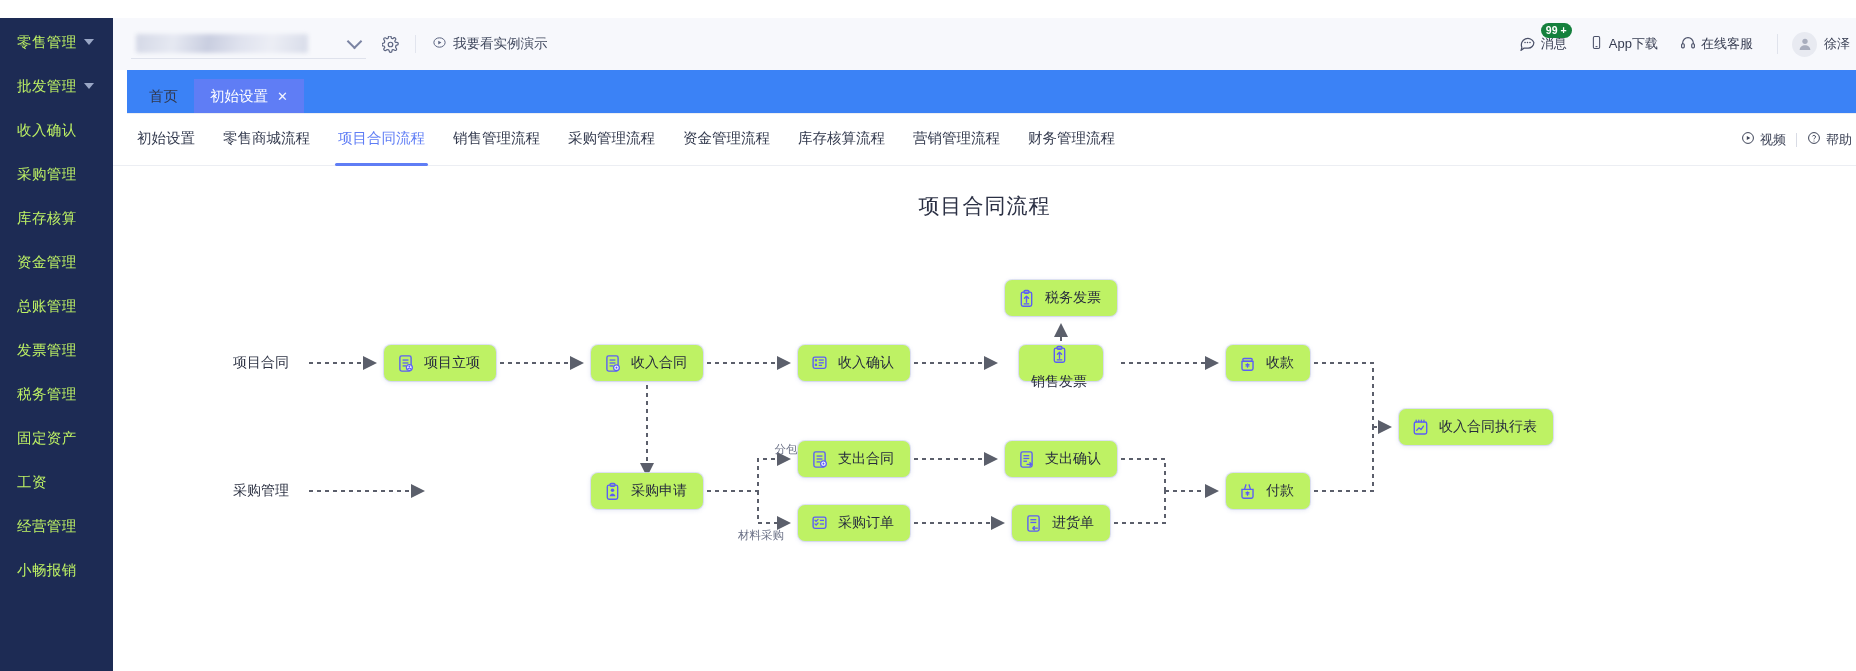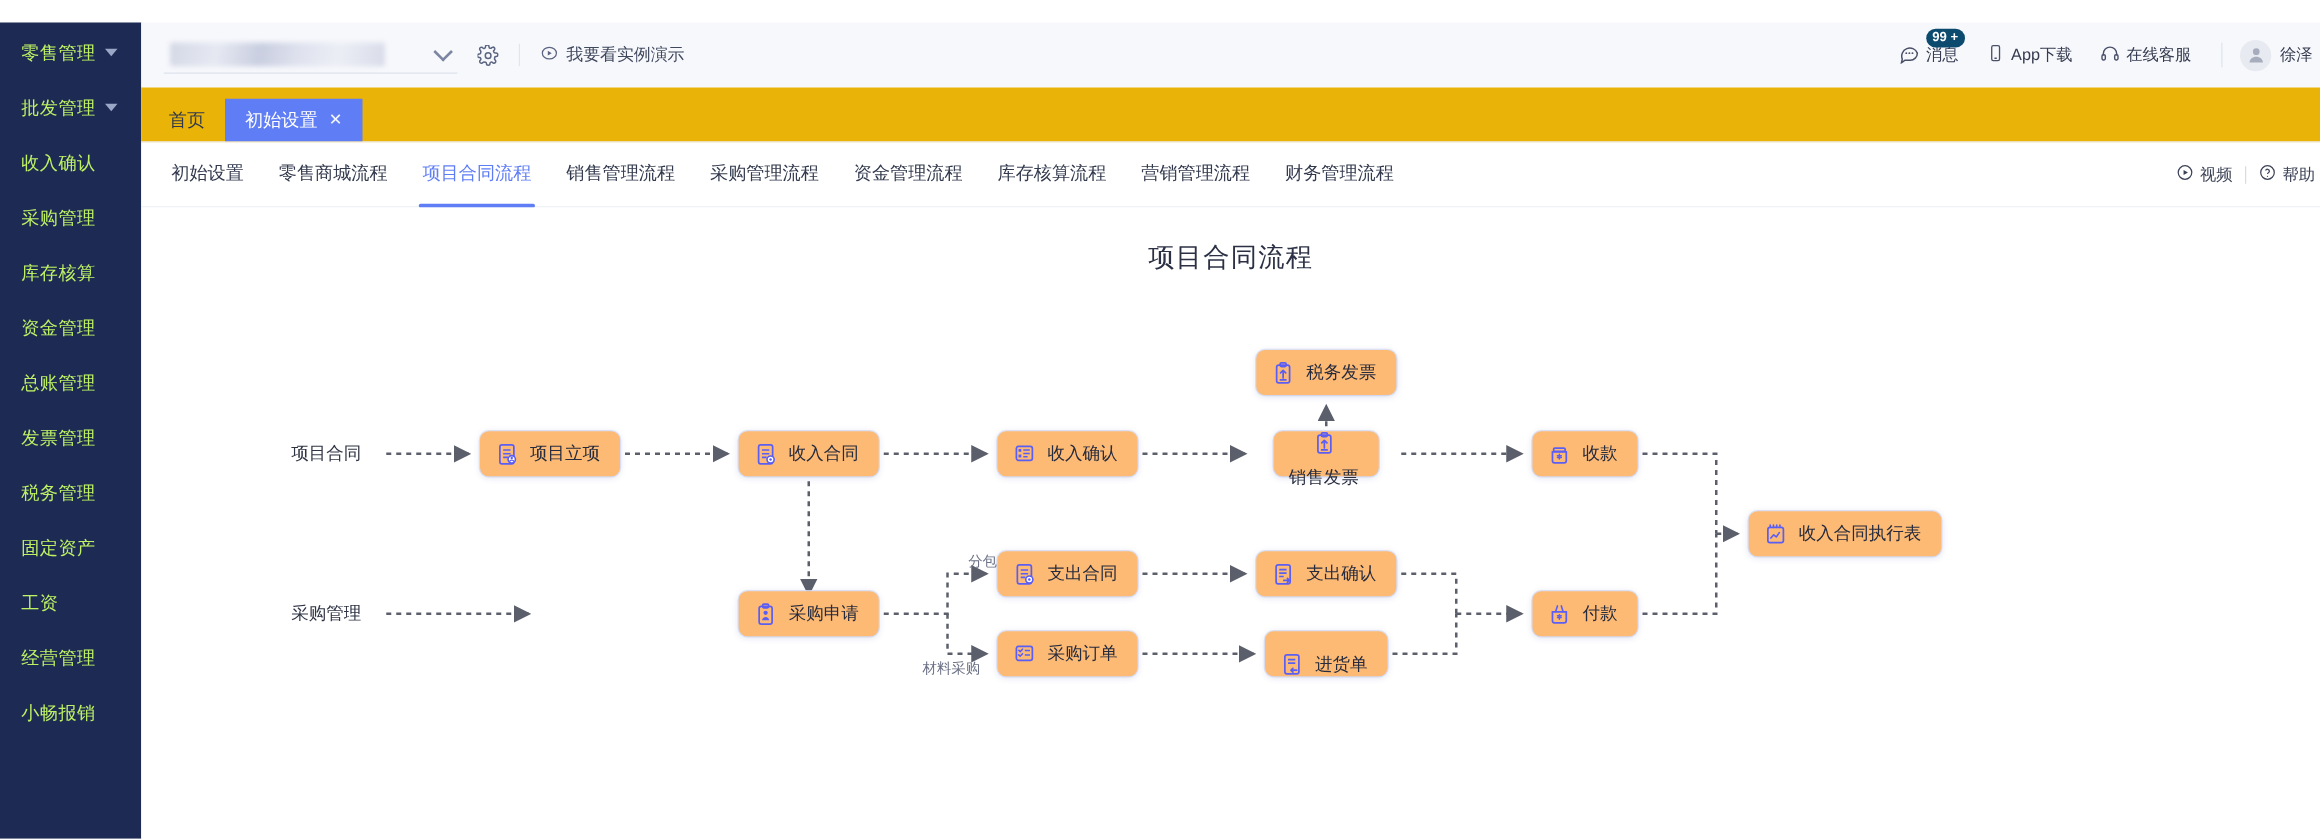--- a/index.html
+++ b/index.html
@@ -75,39 +75,39 @@
     margin-left: auto; display: flex; align-items: center;
     padding-right: 6px; gap: 0;
   }
   .hdr-act {
     display: flex; align-items: center; gap: 5px;
     color: #353b50; font-size: 13px; margin-left: 22px;
     cursor: pointer; position: relative; white-space: nowrap;
   }
   .badge {
     position: absolute; left: 22px; top: -11px;
-    background: #0c4a6e; color: #fff; font-size: 10.5px;
+    background: #15803d; color: #fff; font-size: 10.5px;
     border-radius: 9px; padding: 1px 5px 1px 5px; line-height: 13px;
     font-weight: bold; white-space: nowrap;
   }
   .vbar { width: 1px; height: 20px; background: #e0e3ec; margin: 0 14px 0 24px; }
   .avatar {
     width: 25px; height: 25px; border-radius: 50%;
     background: #e8eaf1; display: flex; align-items: center; justify-content: center;
     color: #a8adbd;
   }
   .user-name {
     font-size: 13px; color: #353b50; margin-left: 7px;
     max-width: 38px; overflow: hidden; white-space: nowrap;
   }
 
   
   .tabstrip {
-    position: absolute; left: 113px; top: 70px; right: 0; height: 44px;
-    background: #eab308; display: flex; align-items: flex-end;
+    position: absolute; left: 127px; top: 70px; right: 0; height: 44px;
+    background: #3b82f6; display: flex; align-items: flex-end;
     border-bottom: 1px solid #eceef3;
   }
   .tab {
     height: 34px; padding: 0 16px; display: flex; align-items: center; gap: 9px;
     font-size: 14.5px; color: #31384d; cursor: pointer;
   }
   .tab.home { margin-left: 6px; }
   .tab.active { background: #5f7df5; color: #fff; }
   .tab-close { font-size: 13px; opacity: .92; }
 
@@ -143,21 +143,21 @@
   .flow { position: absolute; left: 0; top: 0; width: 1743px; height: 505px; }
   .edges { position: absolute; left: 0; top: 0; width: 1743px; height: 505px; }
 
   .row-label {
     position: absolute; font-size: 14px; color: #2f3445;
     transform: translateY(-50%); white-space: nowrap;
   }
   .node {
     position: absolute; display: flex; align-items: center; gap: 9px;
     height: 36px; padding: 0 16px 0 12px;
-    background: #fdba74; border-radius: 7px;
+    background: #bef264; border-radius: 7px;
     box-shadow: 0 1px 5px rgba(95,110,185,.20), 0 0 0 1px rgba(225,228,243,.85);
     transform: translate(-50%,-50%);
     font-size: 14px; color: #262b3d; white-space: nowrap; cursor: pointer;
   }
   .node .nicon { width: 19px; height: 19px; flex: none; display: block; }
   .edge-label {
     position: absolute; font-size: 11.5px; color: #6b7186;
     transform: translate(-50%,-50%); white-space: nowrap;
   }
 </style>
@@ -480,21 +480,21 @@
               <svg class="nicon" viewBox="0 0 20 22">
                 <rect x="3.5" y="2.2" width="13" height="17.6" rx="2" fill="none" stroke="#5b5ef5" stroke-width="1.6"></rect>
                 <line x1="6.4" y1="6.6" x2="13.2" y2="6.6" stroke="#5b5ef5" stroke-width="1.5"></line>
                 <line x1="6.4" y1="9.8" x2="13.2" y2="9.8" stroke="#5b5ef5" stroke-width="1.5"></line>
                 <line x1="6.4" y1="13" x2="10.6" y2="13" stroke="#5b5ef5" stroke-width="1.5"></line>
                 <path d="M10.6 16.6h5.2m-1.8-1.8l1.8 1.8-1.8 1.8" stroke="#5b5ef5" stroke-width="1.6" fill="none" stroke-linecap="round" stroke-linejoin="round"></path>
               </svg>
             </span>
             <span>支出确认</span>
           </div>
-          <div class="node" style="left: 948px; top: 357px; align-items: flex-end;">
+          <div class="node" style="left: 948px; top: 357px;">
             <span style="display: flex;">
               <svg class="nicon" viewBox="0 0 20 22">
                 <rect x="3.5" y="2.2" width="13" height="17.6" rx="2" fill="none" stroke="#5b5ef5" stroke-width="1.6"></rect>
                 <line x1="6.4" y1="6.6" x2="13.2" y2="6.6" stroke="#5b5ef5" stroke-width="1.5"></line>
                 <line x1="6.4" y1="9.8" x2="13.2" y2="9.8" stroke="#5b5ef5" stroke-width="1.5"></line>
                 <path d="M14.4 16.4H9.2m1.8-1.8l-1.8 1.8 1.8 1.8" stroke="#5b5ef5" stroke-width="1.6" fill="none" stroke-linecap="round" stroke-linejoin="round"></path>
               </svg>
             </span>
             <span>进货单</span>
           </div>

